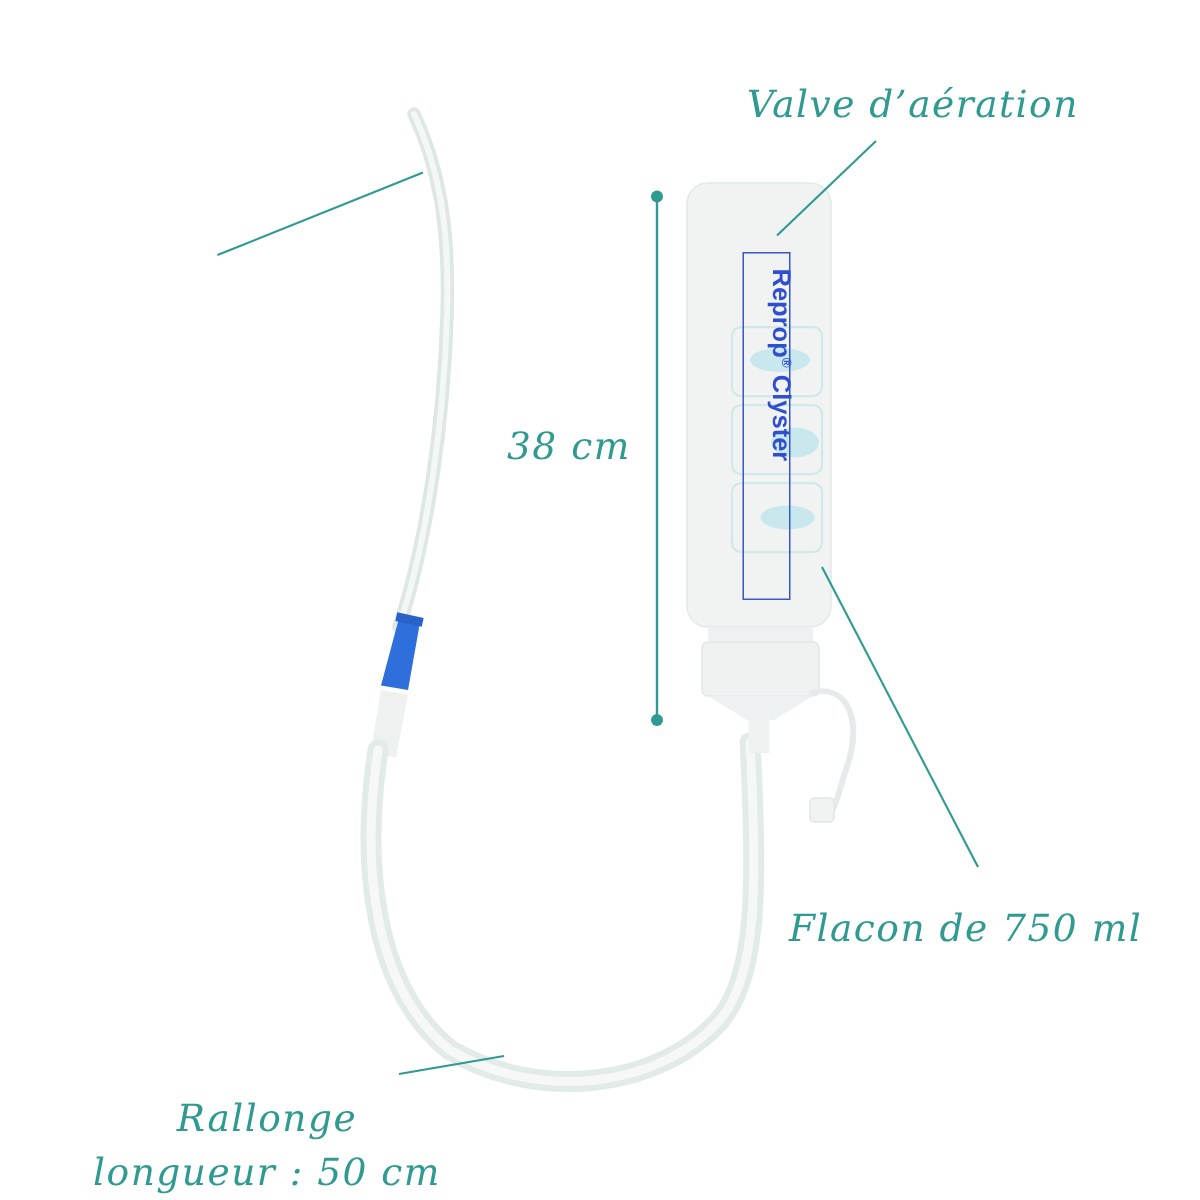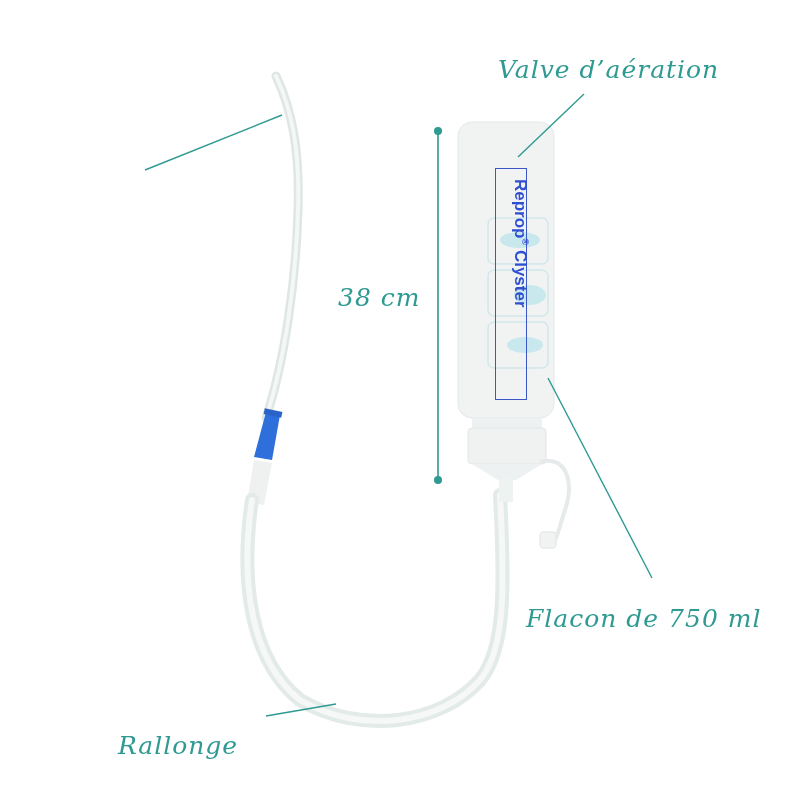--- a/index.html
+++ b/index.html
@@ -81,13 +81,14 @@
 </div>
 
 <div class="label" id="lbl-valve">Valve d’aération</div>
 
 <div class="label" id="lbl-height">38 cm</div>
 
 <div class="label" id="lbl-flacon">Flacon de 750 ml</div>
 
 <div class="label" id="lbl-rallonge">
   <span>Rallonge</span>
+  <span>longueur : 50 cm</span>
 </div>
 
 </body></html>

